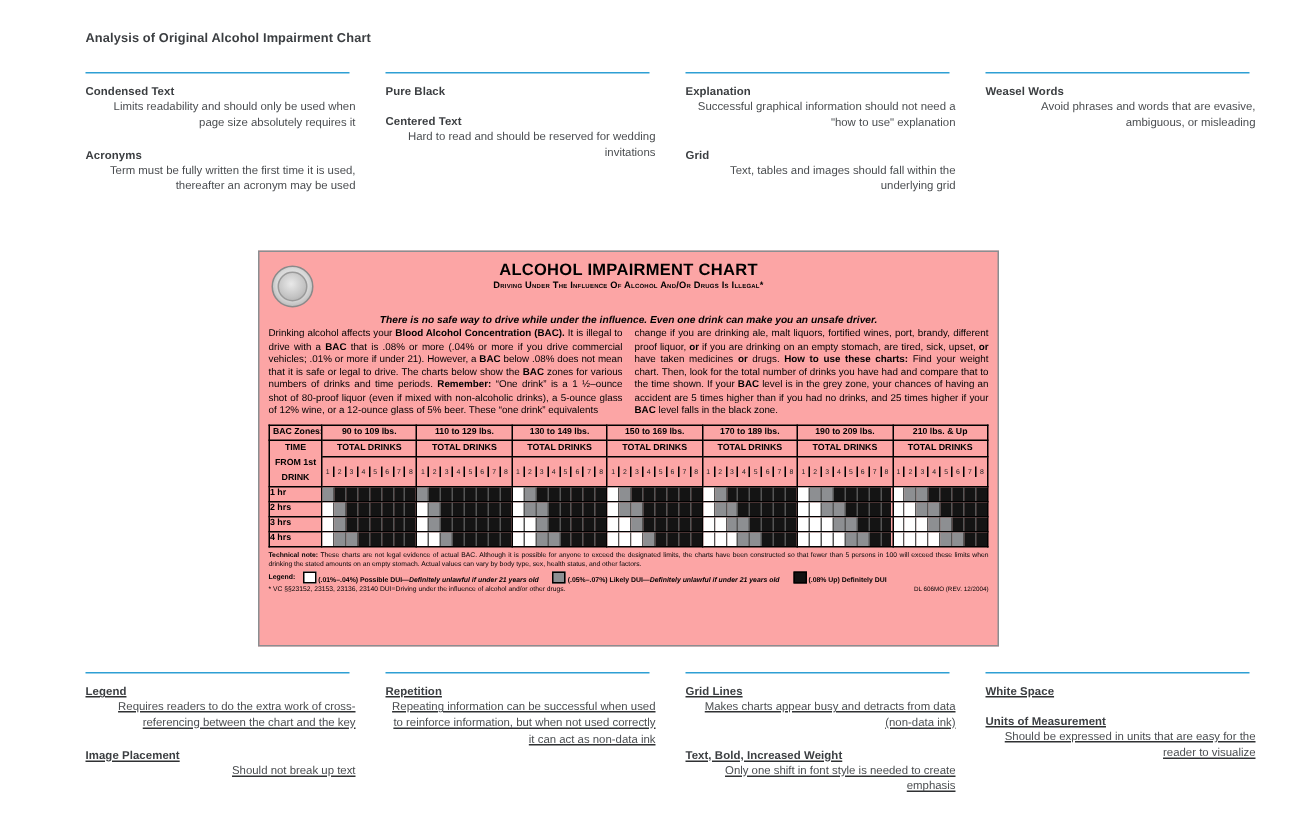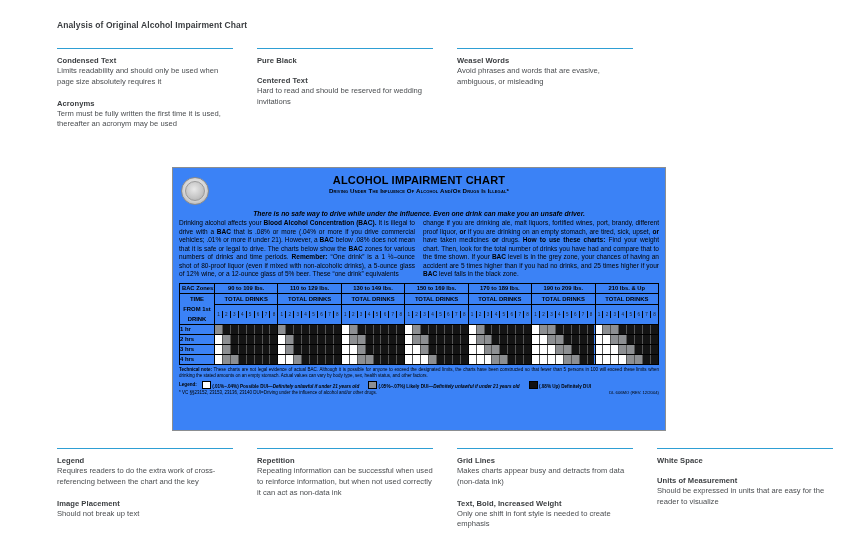--- a/index.html
+++ b/index.html
@@ -11,37 +11,38 @@
   .page{position:relative;width:860px;height:408px;}
 
   .doc-title{
     position:absolute;left:57px;top:20px;
     font-size:8.5px;font-weight:bold;color:#3b3e41;letter-spacing:.1px;
   }
 
   
   .cols{position:absolute;display:flex;gap:0;}
   .cols.top{left:57px;top:48px;width:800px;}
-  .cols.bottom{left:57px;top:448px;width:800px;}
+  .cols.bottom{left:57px;top:448px;width:800px;text-decoration:underline;}
   .col{width:195px;margin-right:5px;}
   .col .rule{height:1px;background:#2e9fd4;width:176px;margin-bottom:7px;}
   .note{margin-bottom:11px;}
   .note h4{
     margin:0 0 1px 0;font-size:7.6px;font-weight:bold;color:#3b3e41;
     letter-spacing:.05px;
   }
   .note p{
     margin:0;font-size:7.6px;line-height:1.42;color:#4a4d50;
     max-width:180px;
+    text-align:right;
   }
 
   
   .card{
     position:absolute;left:172px;top:167px;width:494px;height:264px;
-    background:#3b82f6;border:1px solid #8b8e91;box-sizing:border-box;
+    background:#fca5a5;border:1px solid #8b8e91;box-sizing:border-box;
     padding:5px 6px 3px 6px;color:#000;
     font-family:"Liberation Sans","DejaVu Sans",sans-serif;
   }
   .card-head{position:relative;height:36px;}
   .seal{
     position:absolute;left:2px;top:3px;width:26px;height:26px;border-radius:50%;
     background:radial-gradient(circle at 50% 45%,#f2f2f2 0%,#d8d8d8 55%,#bdbdbd 75%,#9c9c9c 100%);
     border:1px solid #8a8a8a;
   }
   .seal:after{
@@ -134,20 +135,31 @@
         </div>
       </div>
       <div class="col">
         <div class="rule"></div>
         <div class="note">
           <h4>Pure Black</h4>
         </div>
         <div class="note">
           <h4>Centered Text</h4>
           <p>Hard to read and should be reserved for wedding invitations</p>
+        </div>
+      </div>
+      <div class="col">
+        <div class="rule"></div>
+        <div class="note">
+          <h4>Explanation</h4>
+          <p>Successful graphical information should not need a "how to use" explanation</p>
+        </div>
+        <div class="note">
+          <h4>Grid</h4>
+          <p>Text, tables and images should fall within the underlying grid</p>
         </div>
       </div>
       <div class="col">
         <div class="rule"></div>
         <div class="note">
           <h4>Weasel Words</h4>
           <p>Avoid phrases and words that are evasive, ambiguous, or misleading</p>
         </div>
       </div>
     </div>

